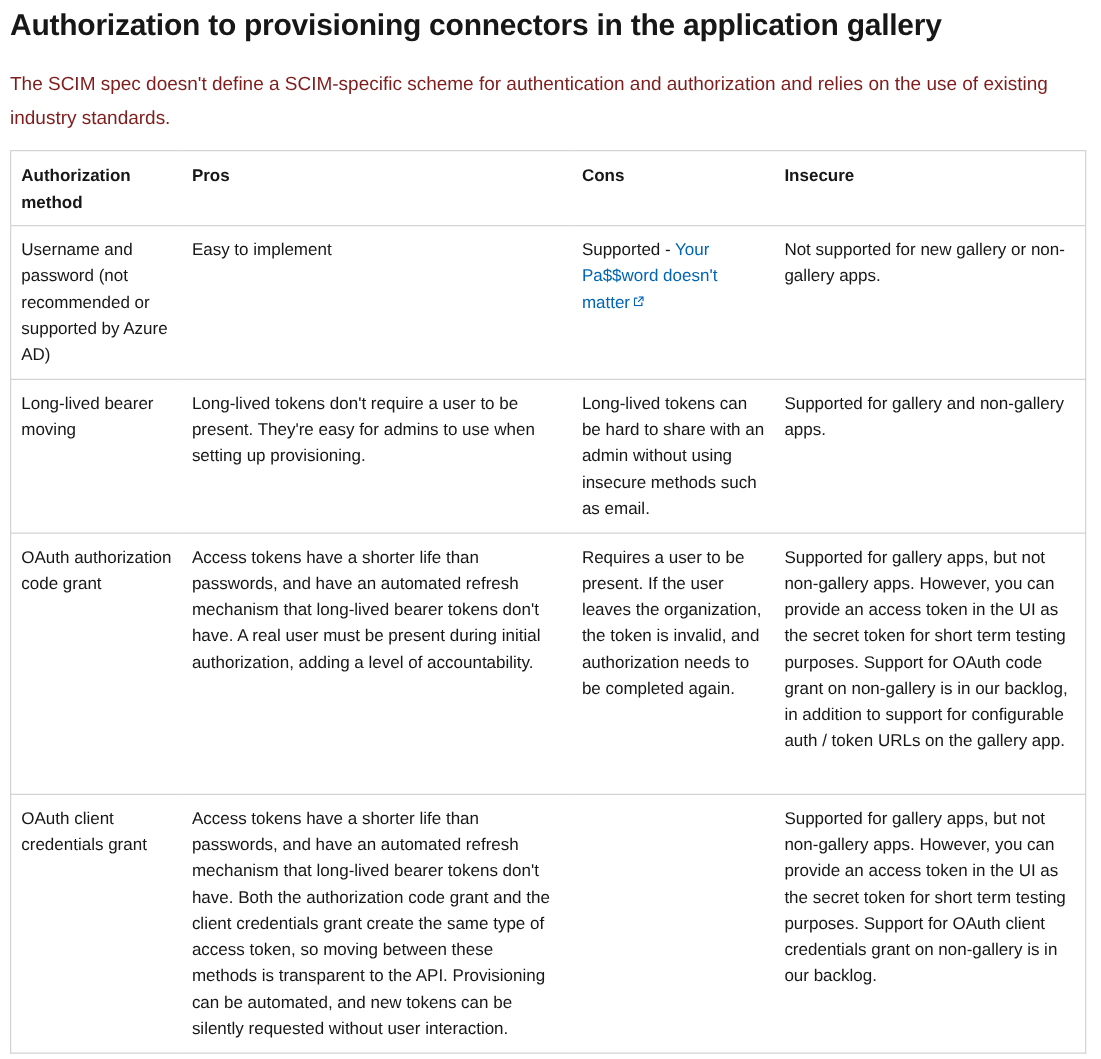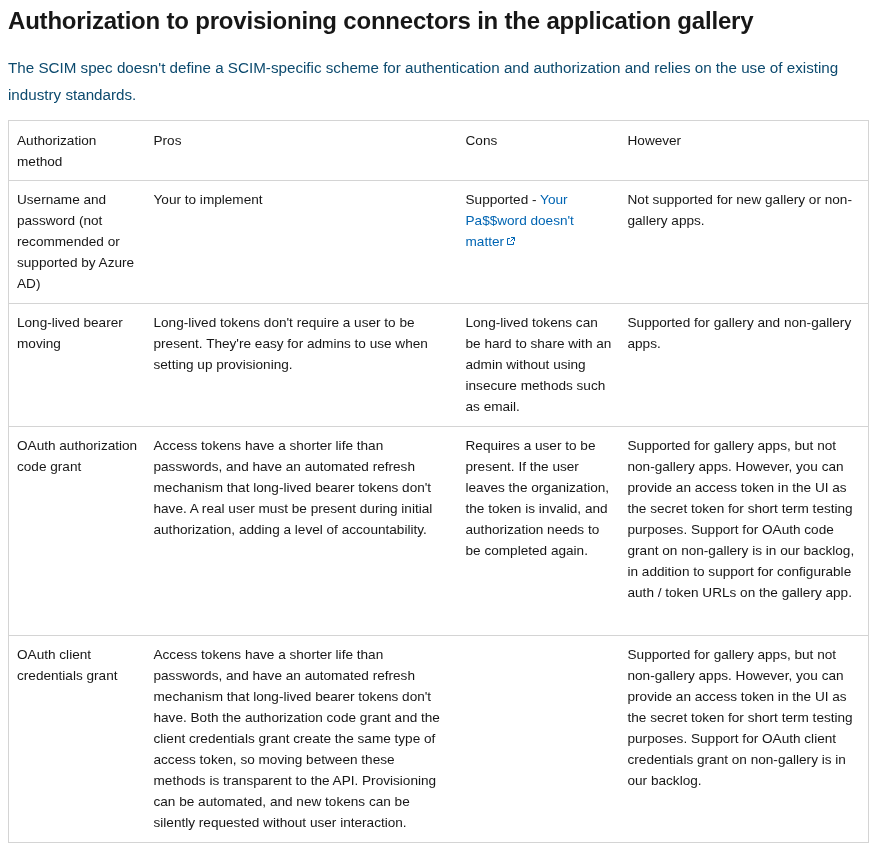--- a/index.html
+++ b/index.html
@@ -27,21 +27,21 @@
       line-height: 38px;
       letter-spacing: -0.2px;
       color: #171717;
       white-space: nowrap;
     }
     p.intro {
       margin: 14px 0 0 0;
       font-size: 15.2px;
       line-height: 27px;
       width: 840px;
-      color: #0c4a6e;
+      color: #7f1d1d;
       font-family: "Liberation Sans", "DejaVu Sans", sans-serif;
     }
     table.auth-table {
       position: absolute;
       left: 8px;
       top: 120px;
       width: 860px;
       border-collapse: collapse;
       table-layout: fixed;
       font-family: "Liberation Sans", "DejaVu Sans", sans-serif;
@@ -59,21 +59,21 @@
       text-align: left;
       padding: 8px 8px 9px 8px;
     }
     table.auth-table th:first-child, table.auth-table td:first-child {
       border-left: 1px solid #d4d4d4;
     }
     table.auth-table th:last-child, table.auth-table td:last-child {
       border-right: 1px solid #d4d4d4;
     }
     table.auth-table th {
-      font-weight: 400;
+      font-weight: 700;
       padding-top: 9px;
       padding-bottom: 8px;
       margin-left: 45px;
     }
     col.c1 { width: 137px; }
     col.c2 { width: 312px; }
     col.c3 { width: 162px; }
     col.c4 { width: 249px; }
     a.link {
       color: #0065b3;
@@ -105,27 +105,27 @@
     <col class="c1">
       <col class="c2">
       <col class="c3">
       <col class="c4">
   </colgroup>
   <thead>
     <tr class="r-head">
       <th>Authorization method</th>
       <th>Pros</th>
       <th>Cons</th>
-      <th>However</th>
+      <th>Insecure</th>
     </tr>
   </thead>
   <tbody>
     <tr class="r1">
       <td>Username and password (not recommended or supported by Azure AD)</td>
-      <td>Your to implement</td>
+      <td>Easy to implement</td>
       <td><span>Supported - </span><a class="link" href="#"><span>Your Pa$$word doesn't matter</span><svg class="ext-icon" viewBox="0 0 8 8">
               <path d="M0.5 1.5 H3 M0.5 1.5 V7.5 H6.5 V5" fill="none" stroke="#0065b3" stroke-width="1"></path>
               <path d="M4 0.5 H7.5 V4 M7.5 0.5 L3.5 4.5" fill="none" stroke="#0065b3" stroke-width="1"></path>
             </svg></a></td>
       <td>Not supported for new gallery or non-gallery apps.</td>
     </tr>
     <tr class="r2">
       <td>Long-lived bearer moving</td>
       <td>Long-lived tokens don't require a user to be present. They're easy for admins to use when setting up provisioning.</td>
       <td>Long-lived tokens can be hard to share with an admin without using insecure methods such as email.</td>

